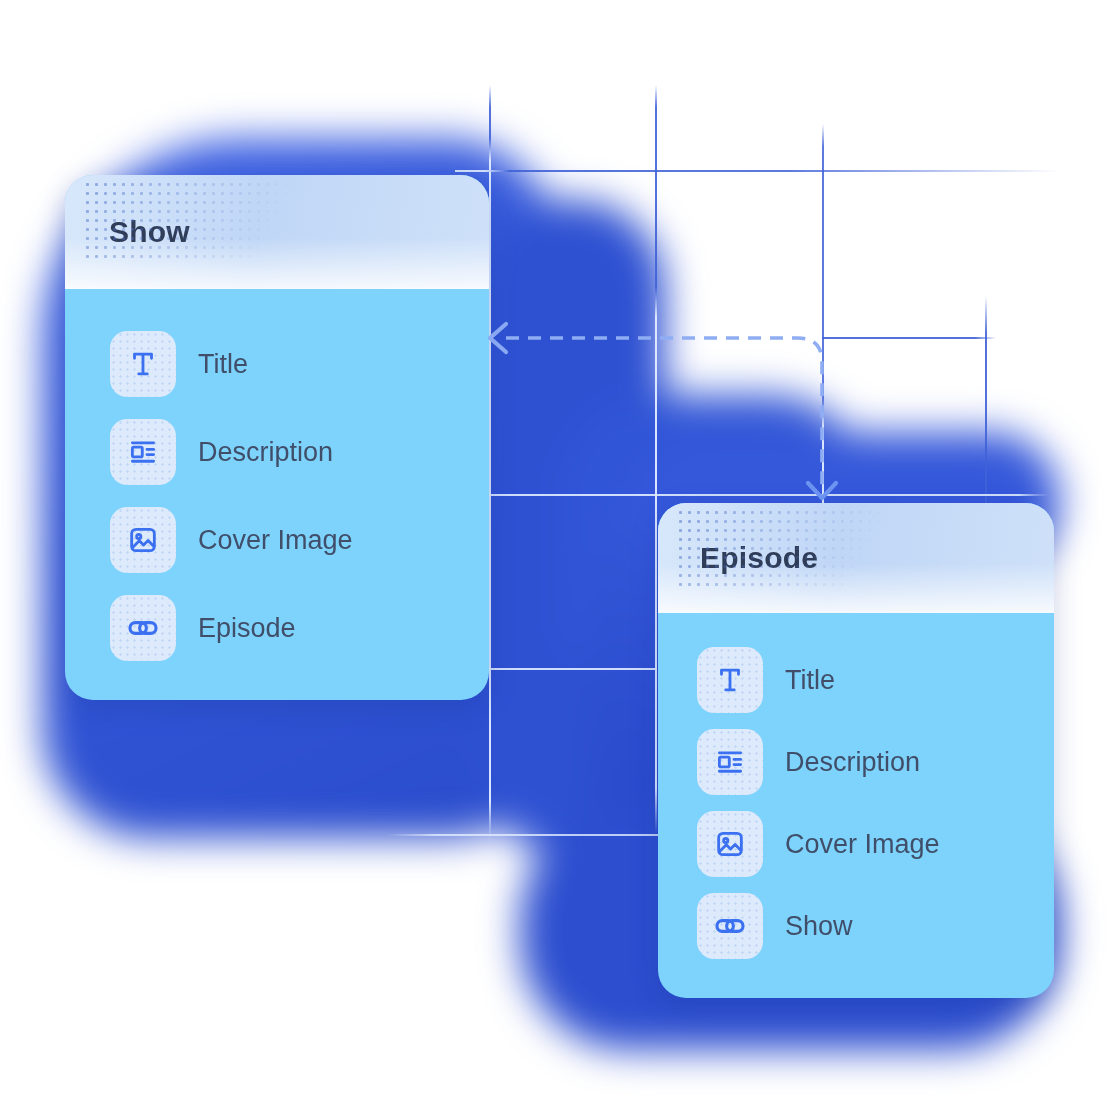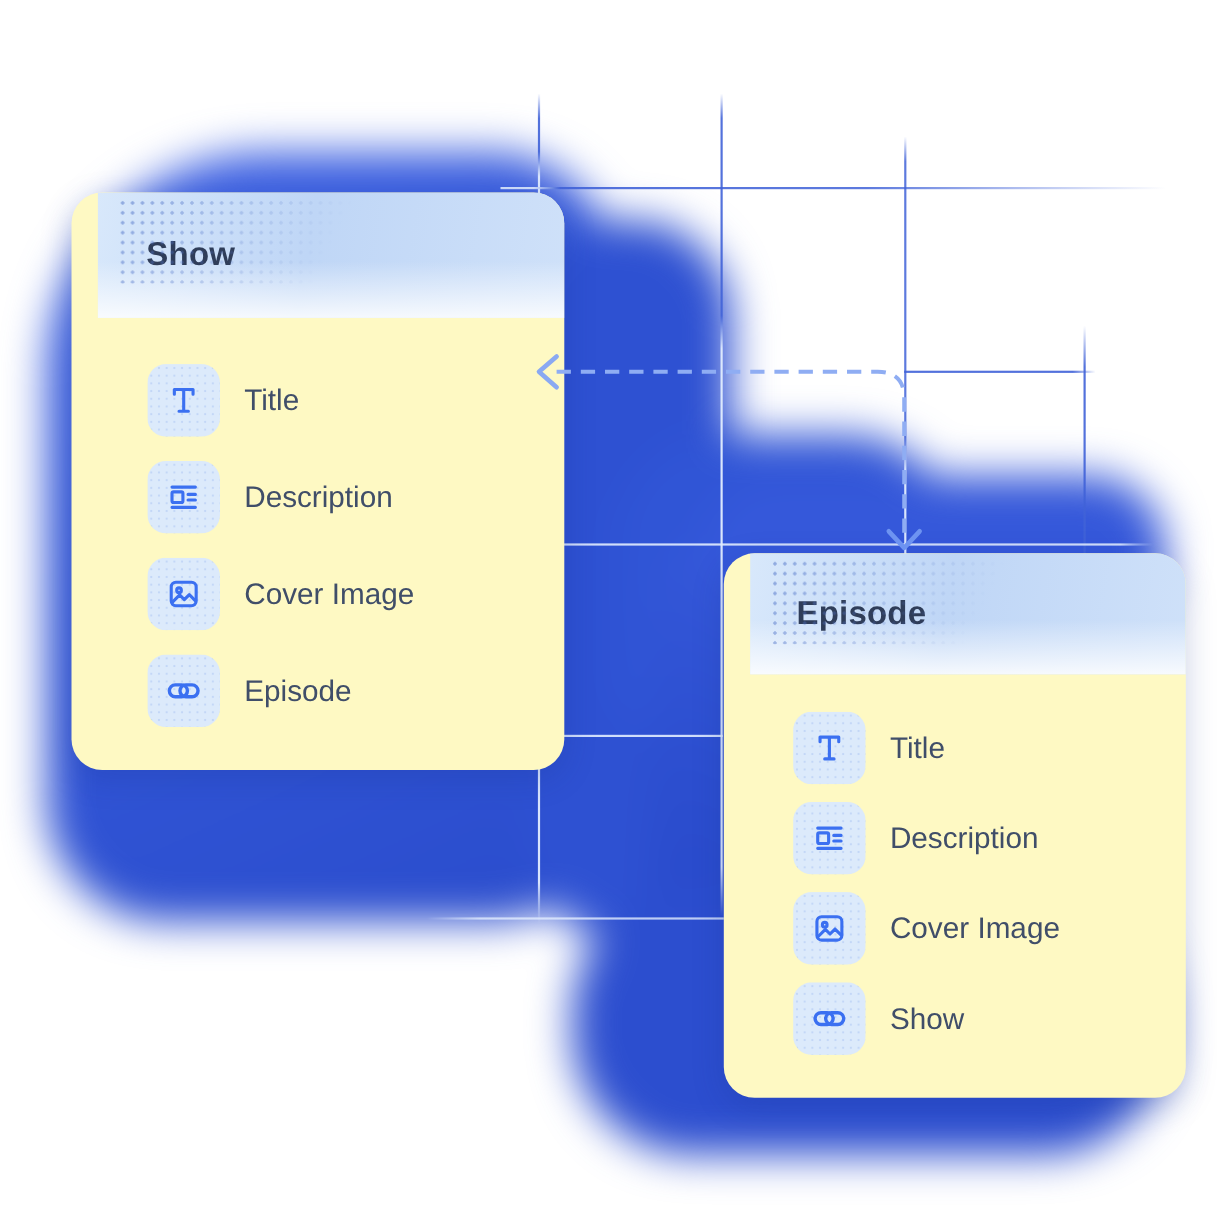--- a/index.html
+++ b/index.html
@@ -42,22 +42,22 @@
       rgba(226,237,255,0) 0%,rgba(226,237,255,.9) 4%,rgba(226,237,255,.9) 95%,
       rgba(226,237,255,0) 100%);}
   .h4{top:668px;left:489px;width:168px;background:rgba(226,237,255,.9);}
   .h5{top:834px;left:388px;width:270px;background:linear-gradient(to right,
       rgba(226,237,255,0) 0%,rgba(226,237,255,.8) 18%,rgba(226,237,255,.8) 100%);}
 
   
   .connector{position:absolute;inset:0;pointer-events:none;}
 
   
-  .card{position:absolute;background:#fef9c3;border-radius:28px;
-        box-shadow:0 8px 28px rgba(25,50,140,.22);overflow:hidden;padding-left:24px;}
+  .card{position:absolute;background:#7dd3fc;border-radius:28px;
+        box-shadow:0 8px 28px rgba(25,50,140,.22);overflow:hidden;}
   .card-show{left:65px;top:175px;width:424px;height:525px;}
   .card-episode{left:658px;top:503px;width:396px;height:495px;}
   .card-header{position:relative;display:flex;align-items:center;
         background:linear-gradient(to bottom,rgba(255,255,255,0) 55%,rgba(255,255,255,.85) 100%),
                    linear-gradient(100deg,#d8e8fb 0%,#bfd6f6 45%,#cfe1f9 100%);}
   .card-show .card-header{height:114px;padding-left:44px;}
   .card-episode .card-header{height:110px;padding-left:42px;}
   .halftone{position:absolute;top:5px;left:18px;width:310px;height:78px;
         background-image:radial-gradient(circle,rgba(80,115,200,.55) 1.3px,transparent 1.8px);
         background-size:9px 9px;

